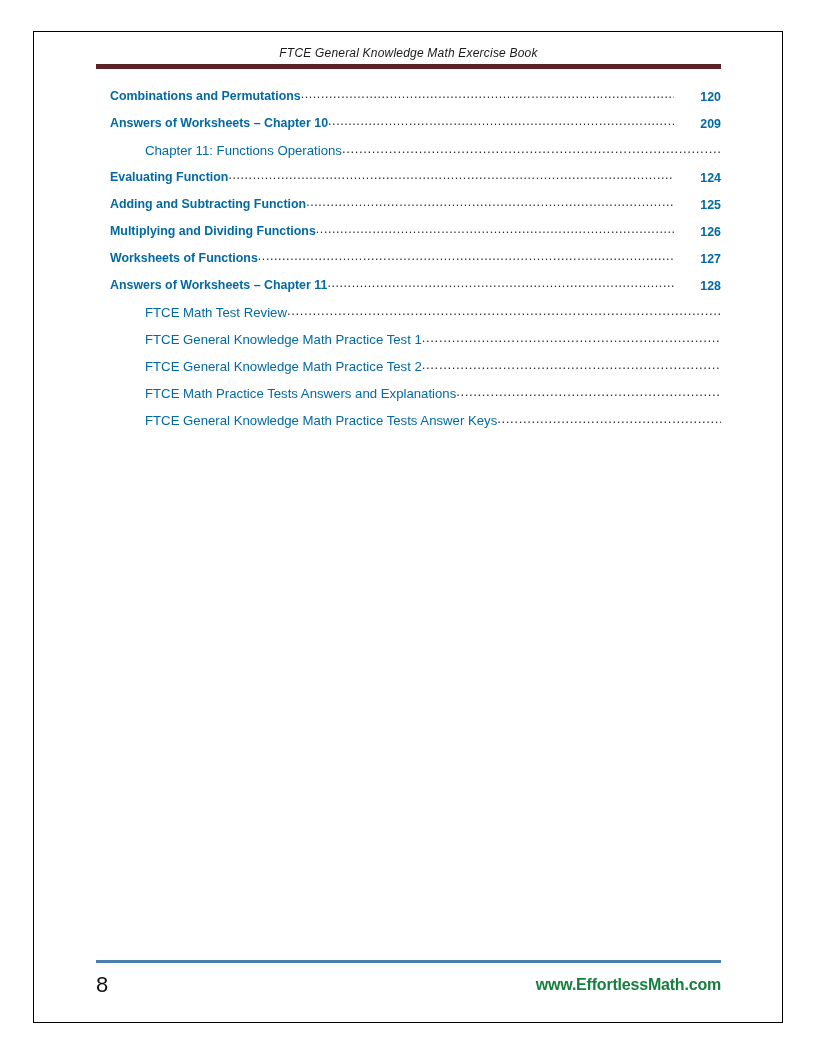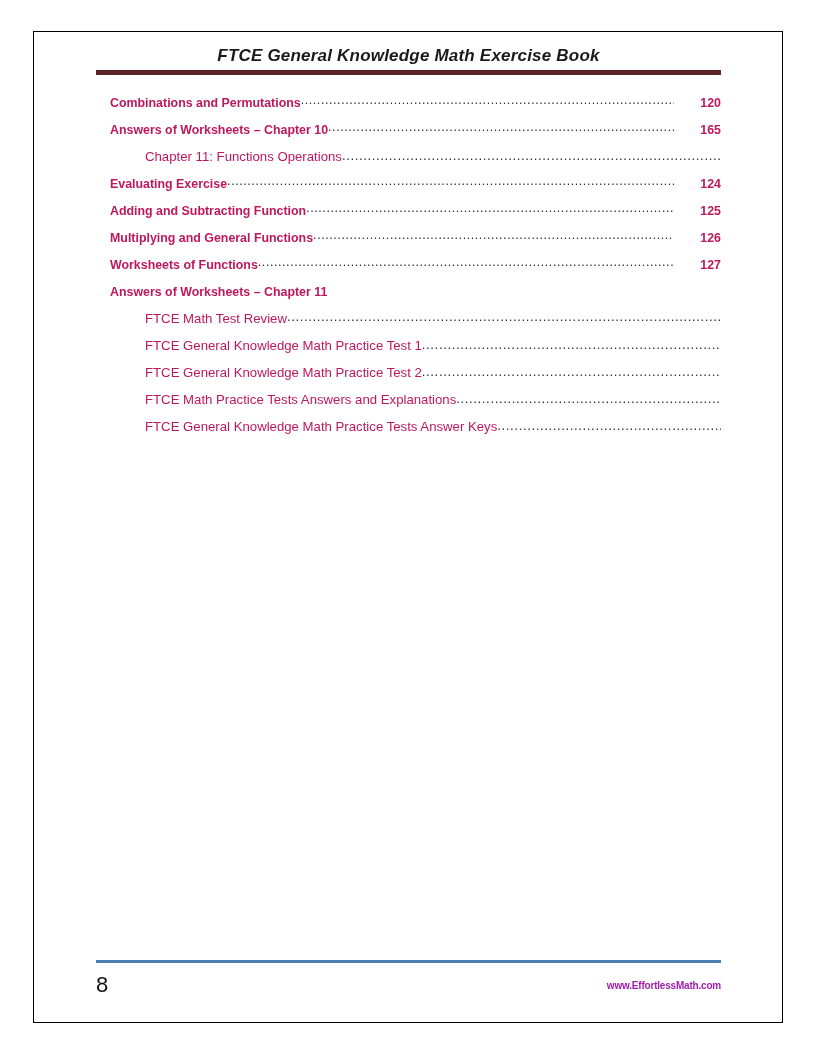--- a/index.html
+++ b/index.html
@@ -27,22 +27,22 @@
   }
 
   
   .page-header {
     position: absolute;
     left: 62px;
     top: 14px;
     width: 625px;
   }
   .header-title {
-    font-size: 17px;
-    font-weight: bold;
+    font-size: 12px;
+    font-weight: normal;
     font-style: italic;
     color: #1a1a1a;
     text-align: center;
     letter-spacing: 0.2px;
     white-space: nowrap;
   }
   .header-rule {
     margin-top: 4px;
     height: 4.5px;
     width: 625px;
@@ -52,23 +52,23 @@
   
   .toc {
     position: absolute;
     left: 62px;
     top: 57px;
     width: 625px;
   }
 
   .toc-row {
     display: flex;
-    align-items: center;
+    align-items: flex-start;
     height: 27px;
-    color: #be185d;
+    color: #0369a1;
     white-space: nowrap;
     overflow: hidden;
   }
 
   
   .toc-row.level1 {
     padding-left: 1px;
     font-size: 13.2px;
     font-weight: normal;
     margin-left: 48px;
@@ -144,23 +144,23 @@
     margin-top: 9px;
     height: 26px;
   }
   .footer-pagenum {
     font-size: 22px;
     font-weight: normal;
     color: #111111;
     line-height: 1;
   }
   .footer-site {
-    font-size: 10px;
+    font-size: 16px;
     font-weight: bold;
-    color: #a21caf;
+    color: #15803d;
     letter-spacing: -0.2px;
   }
 </style>
 </head>
 <body>
 
 <div class="page-sheet">
 
   <div class="page-header">
     <div class="header-title">FTCE General Knowledge Math Exercise Book</div>
@@ -172,59 +172,63 @@
         <span class="toc-label">Combinations and Permutations</span>
         <span class="toc-tail">
           <span class="toc-dots"></span>
           <span class="toc-page">120</span>
         </span>
       </div>
       <div class="toc-row level2">
         <span class="toc-label">Answers of Worksheets – Chapter 10</span>
         <span class="toc-tail">
           <span class="toc-dots"></span>
-          <span class="toc-page">165</span>
+          <span class="toc-page">209</span>
         </span>
       </div>
       <div class="toc-row level1">
         <span class="toc-label">Chapter 11:  Functions Operations</span>
         <span class="toc-tail">
           <span class="toc-dots"></span>
         </span>
       </div>
       <div class="toc-row level2">
-        <span class="toc-label">Evaluating Exercise</span>
+        <span class="toc-label">Evaluating Function</span>
         <span class="toc-tail">
           <span class="toc-dots"></span>
           <span class="toc-page">124</span>
         </span>
       </div>
       <div class="toc-row level2">
         <span class="toc-label">Adding and Subtracting Function</span>
         <span class="toc-tail">
           <span class="toc-dots"></span>
           <span class="toc-page">125</span>
         </span>
       </div>
       <div class="toc-row level2">
-        <span class="toc-label">Multiplying and General Functions</span>
+        <span class="toc-label">Multiplying and Dividing Functions</span>
         <span class="toc-tail">
           <span class="toc-dots"></span>
           <span class="toc-page">126</span>
         </span>
       </div>
       <div class="toc-row level2">
         <span class="toc-label">Worksheets of Functions</span>
         <span class="toc-tail">
           <span class="toc-dots"></span>
           <span class="toc-page">127</span>
         </span>
       </div>
       <div class="toc-row level2">
         <span class="toc-label">Answers of Worksheets – Chapter 11</span>
+        <span class="toc-tail">
+          <span class="toc-dots"></span>
+          <span class="toc-page">128</span>
+        </span>
       </div>
       <div class="toc-row level1">
         <span class="toc-label">FTCE Math Test Review</span>
         <span class="toc-tail">
           <span class="toc-dots"></span>
           <span class="toc-page">130</span>
         </span>
       </div>
       <div class="toc-row level1">
         <span class="toc-label">FTCE General Knowledge Math Practice Test 1</span>

